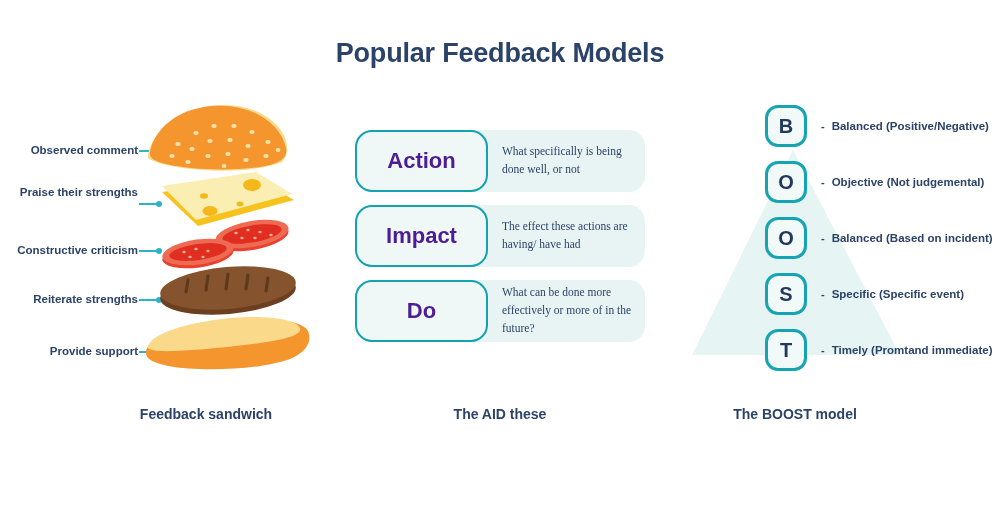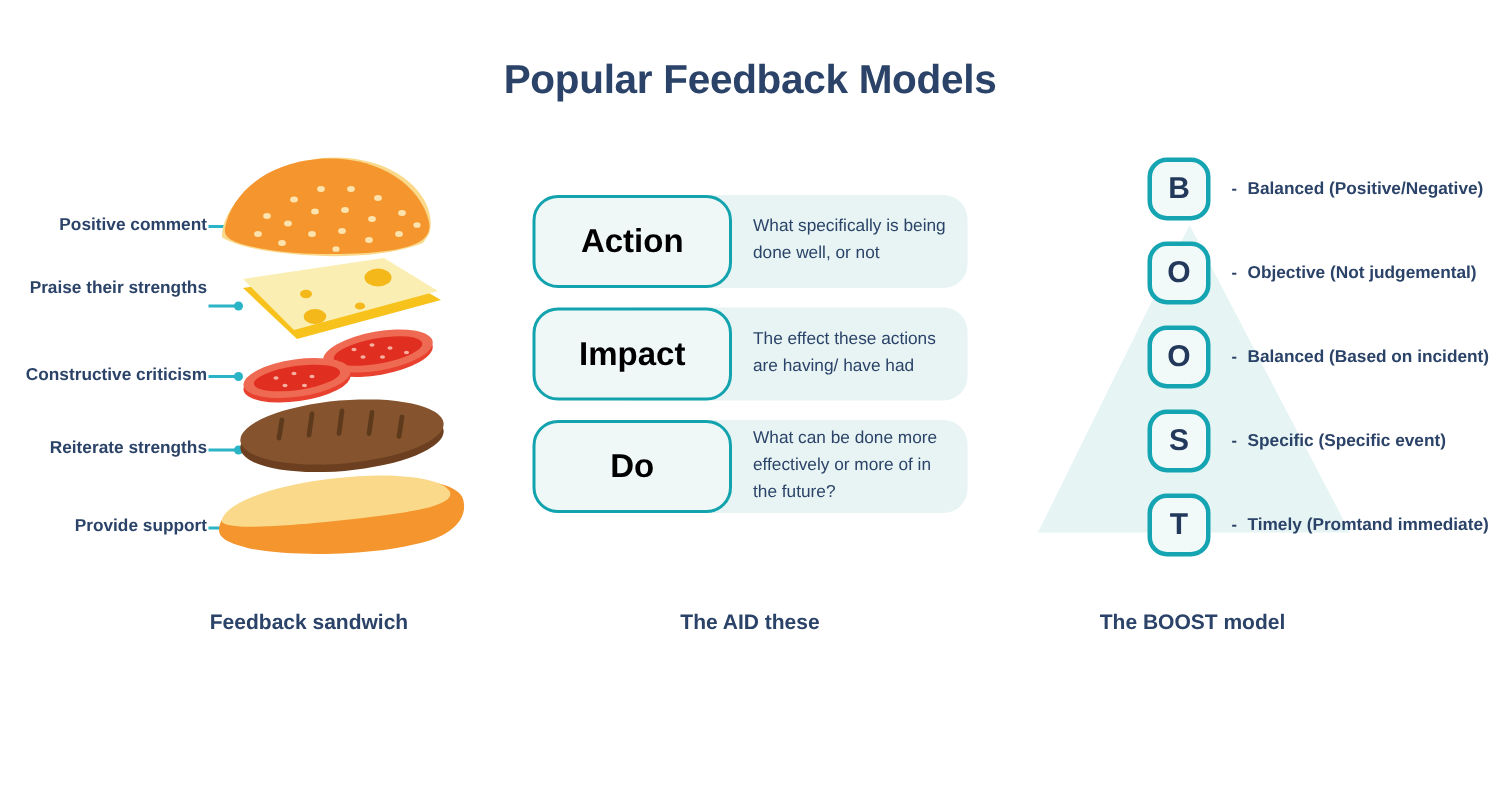--- a/index.html
+++ b/index.html
@@ -110,32 +110,33 @@
     background: #f0f8f7;
     display: flex;
     align-items: center;
     justify-content: center;
     box-sizing: border-box;
     z-index: 2;
   }
   .aid-pill-label {
     font-size: 22px;
     font-weight: bold;
-    color: #000000;
+    color: #4c1d95;
   }
   .aid-desc {
     position: relative;
     z-index: 2;
     margin-left: 14px;
     display: flex;
     align-items: center;
     font-size: 11.5px;
     line-height: 1.55;
     color: #2b4368;
     width: 132px;
+    font-family: Liberation Serif, serif;
   }
 
   
   #boost-panel {
     position: absolute;
     left: 655px; top: 95px;
     width: 345px; height: 285px;
   }
   .boost-triangle {
     position: absolute;
@@ -180,21 +181,21 @@
     white-space: nowrap;
   }
 </style>
 </head>
 <body>
 
 <div class="page-title">Popular Feedback Models</div>
 
 <div id="sandwich-panel">
 
-  <div class="sw-label" style="top:44px">Positive comment</div>
+  <div class="sw-label" style="top:44px">Observed comment</div>
   <div class="sw-connector" style="top:50px"></div>
   <div class="sw-dot" style="top:48px"></div>
 
   <div class="sw-label" style="top:86px">Praise their strengths</div>
   <div class="sw-connector" style="top:103px"></div>
   <div class="sw-dot" style="top:101px"></div>
 
   <div class="sw-label" style="top:144px">Constructive criticism</div>
   <div class="sw-connector" style="top:150px"></div>
   <div class="sw-dot" style="top:148px"></div>

